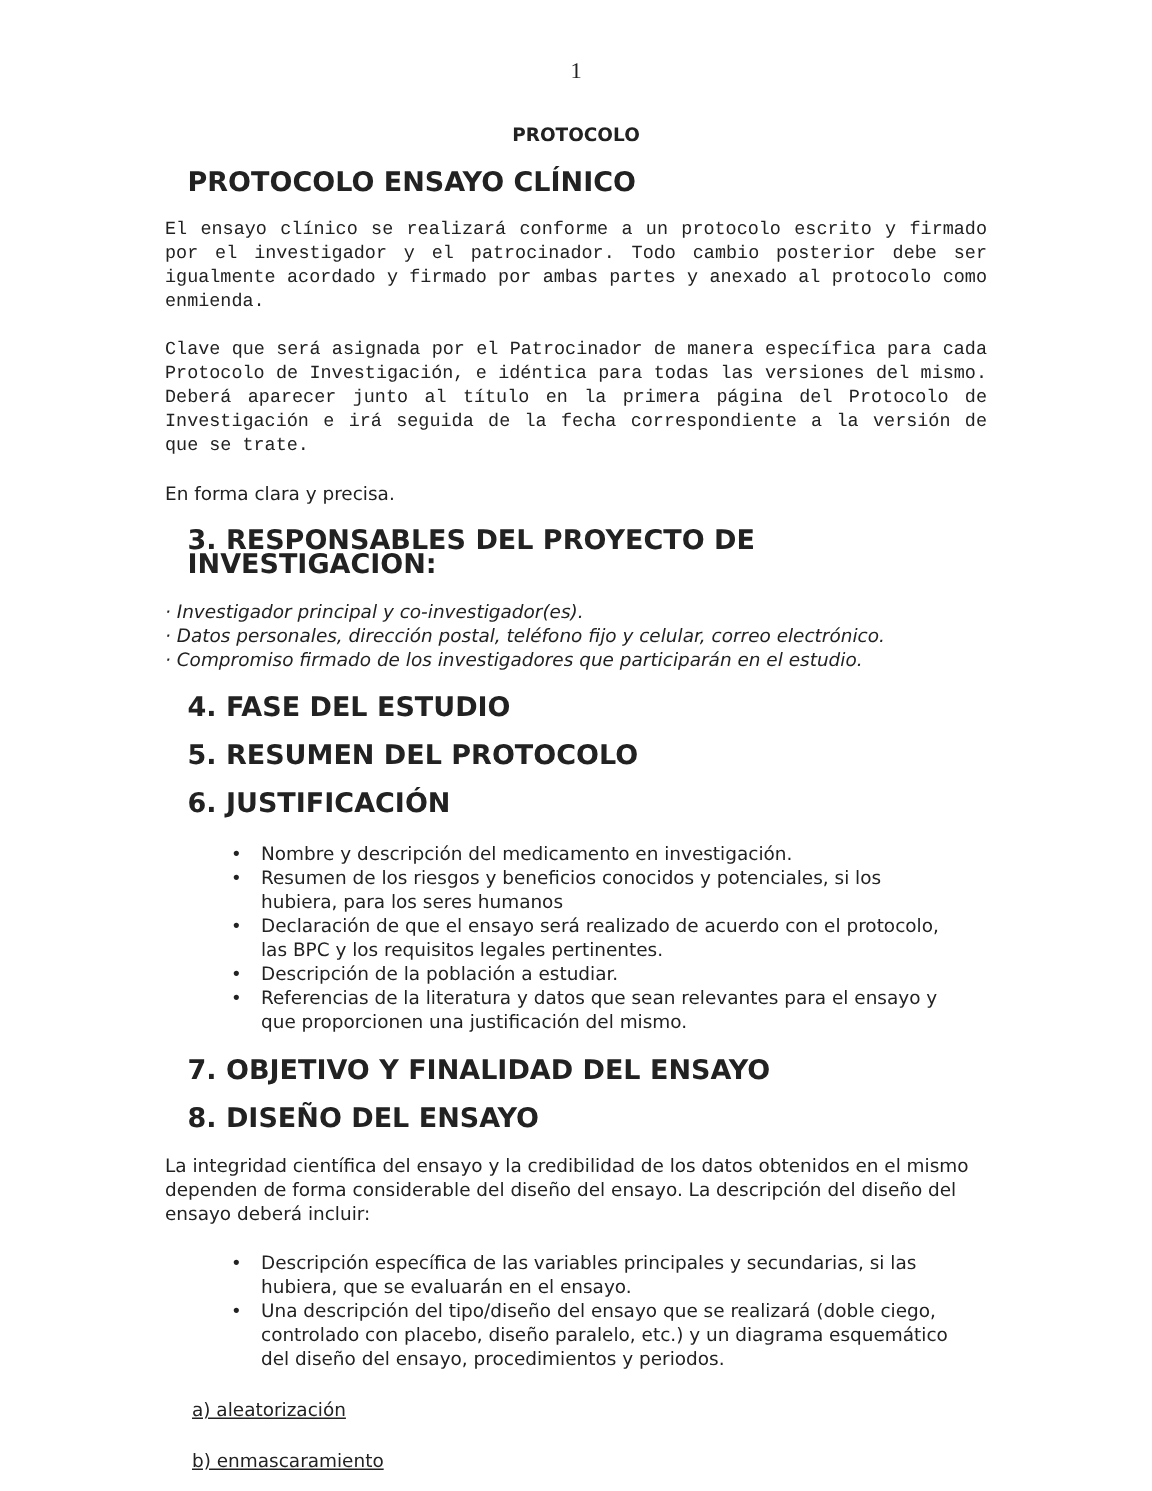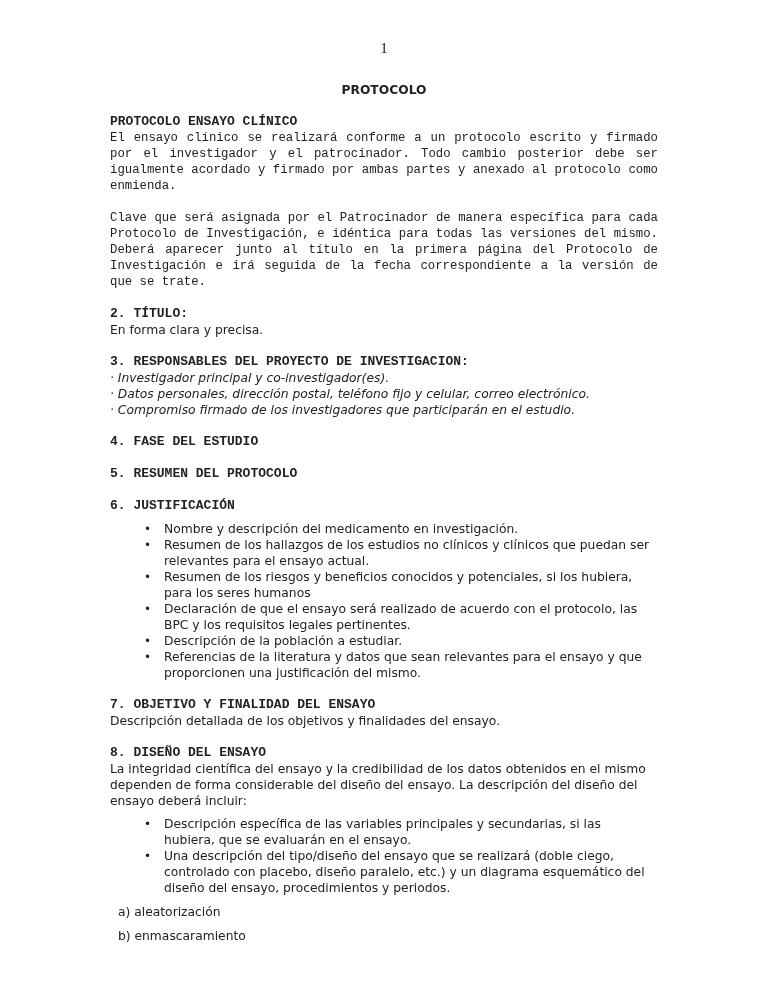--- a/index.html
+++ b/index.html
@@ -6,51 +6,50 @@
   body { width: 768px; height: 994px; position: relative; overflow: hidden; }
   .page-number {
     position: absolute; top: 40px; left: 0; width: 768px; text-align: center;
     font-family: "Liberation Serif", serif; font-size: 15px; color: #222;
   }
   .doc {
     position: absolute; top: 82px; left: 110px; width: 548px;
     font-family: "DejaVu Sans", sans-serif; font-size: 12.3px; line-height: 16px; color: #222;
   }
   .doc-title { text-align: center; font-weight: bold; margin: 0 0 16px 0; font-size: 12.3px; }
-  .sec-h { font-weight: bold; margin: 0; font-size: 13px; font-family: Liberation Mono, monospace; }
+  .sec-h { font-weight: bold; margin: 15px; font-size: 18px; }
   .sec { margin-bottom: 16px; }
   p { margin: 0; }
   .justify { text-align: justify; font-family: Liberation Mono, monospace; }
   .dot-line { margin: 0; font-style: italic; }
-  ul.bullets { margin: 7px; padding: 0; list-style: none; }
+  ul.bullets { margin: 17px; padding: 0; list-style: none; }
   ul.bullets li { position: relative; padding-left: 47px; }
   ul.bullets li::before {
     content: "•"; position: absolute; left: 27px; top: 0; font-size: 12px;
   }
-  .sub-item { margin: 8px; }
+  .sub-item { margin: 18px; text-decoration: underline; }
 </style>
 </head>
 <body>
 
 <div class="page-number">1</div>
 
 <div class="doc">
   <div class="doc-title">PROTOCOLO</div>
 
   <div class="sec">
     <p class="sec-h">PROTOCOLO ENSAYO CLÍNICO</p>
     <p class="justify">El ensayo clínico se realizará conforme a un protocolo escrito y firmado por el investigador y el patrocinador. Todo cambio posterior debe ser igualmente acordado y firmado por ambas partes y anexado al protocolo como enmienda.</p>
   </div>
 
   <div class="sec">
     <p class="justify">Clave que será asignada por el Patrocinador de manera específica para cada Protocolo de Investigación, e idéntica para todas las versiones del mismo. Deberá aparecer junto al título en la primera página del Protocolo de Investigación e irá seguida de la fecha correspondiente a la versión de que se trate.</p>
   </div>
 
   <div class="sec">
-    <p class="sec-h">2. TÍTULO:</p>
     <p>En forma clara y precisa.</p>
   </div>
 
   <div class="sec">
     <p class="sec-h">3. RESPONSABLES DEL PROYECTO DE INVESTIGACION:</p>
     <p class="dot-line">· Investigador principal y co-investigador(es).</p>
     <p class="dot-line">· Datos personales, dirección postal, teléfono fijo y celular, correo electrónico.</p>
     <p class="dot-line">· Compromiso firmado de los investigadores que participarán en el estudio.</p>
   </div>
 
@@ -59,31 +58,29 @@
   </div>
 
   <div class="sec">
     <p class="sec-h">5. RESUMEN DEL PROTOCOLO</p>
   </div>
 
   <div class="sec">
     <p class="sec-h">6. JUSTIFICACIÓN</p>
     <ul class="bullets">
       <li>Nombre y descripción del medicamento en investigación.</li>
-      <li>Resumen de los hallazgos de los estudios no clínicos y clínicos que puedan ser relevantes para el ensayo actual.</li>
       <li>Resumen de los riesgos y beneficios conocidos y potenciales, si los hubiera, para los seres humanos</li>
       <li>Declaración de que el ensayo será realizado de acuerdo con el protocolo, las BPC y los requisitos legales pertinentes.</li>
       <li>Descripción de la población a estudiar.</li>
       <li>Referencias de la literatura y datos que sean relevantes para el ensayo y que proporcionen una justificación del mismo.</li>
     </ul>
   </div>
 
   <div class="sec">
     <p class="sec-h">7. OBJETIVO Y FINALIDAD DEL ENSAYO</p>
-    <p>Descripción detallada de los objetivos y finalidades del ensayo.</p>
   </div>
 
   <div class="sec">
     <p class="sec-h">8. DISEÑO DEL ENSAYO</p>
     <p>La integridad científica del ensayo y la credibilidad de los datos obtenidos en el mismo dependen de forma considerable del diseño del ensayo. La descripción del diseño del ensayo deberá incluir:</p>
     <ul class="bullets">
       <li>Descripción específica de las variables principales y secundarias, si las hubiera, que se evaluarán en el ensayo.</li>
       <li>Una descripción del tipo/diseño del ensayo que se realizará (doble ciego, controlado con placebo, diseño paralelo, etc.) y un diagrama esquemático del diseño del ensayo, procedimientos y periodos.</li>
     </ul>
     <p class="sub-item">a) aleatorización</p>

